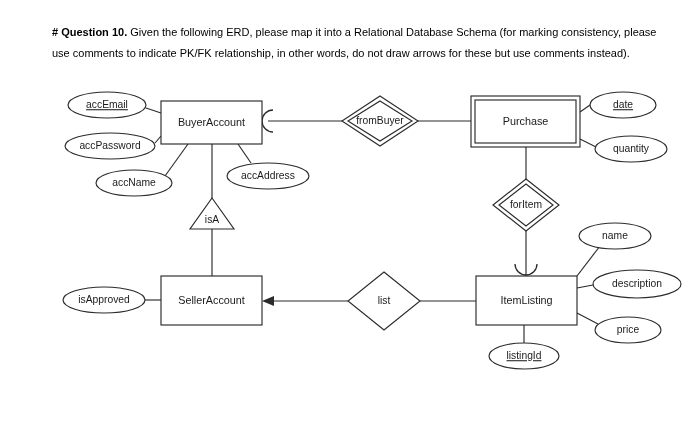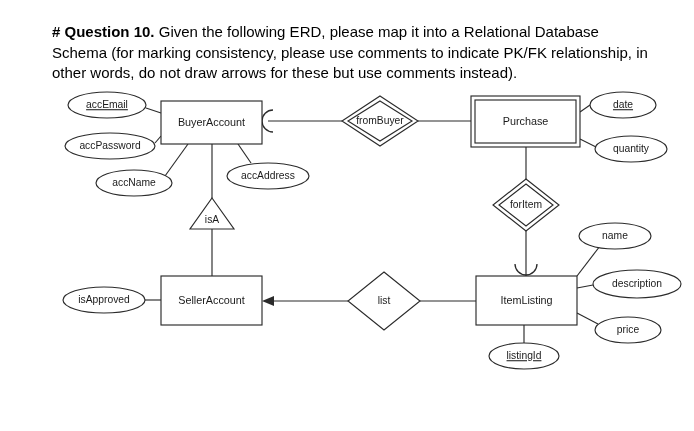--- a/index.html
+++ b/index.html
@@ -20,21 +20,21 @@
     position: relative;
     width: 694px;
     height: 431px;
     background: #ffffff;
   }
   .question-text {
     position: absolute;
     left: 52px;
     top: 22px;
     width: 606px;
-    font-size: 15px;
+    font-size: 11px;
     line-height: 20.5px;
     color: #000000;
     font-family: "Liberation Sans", sans-serif;
   }
   .question-text .qlabel {
     font-weight: bold;
   }
   #erd-canvas {
     position: absolute;
     left: 0;

